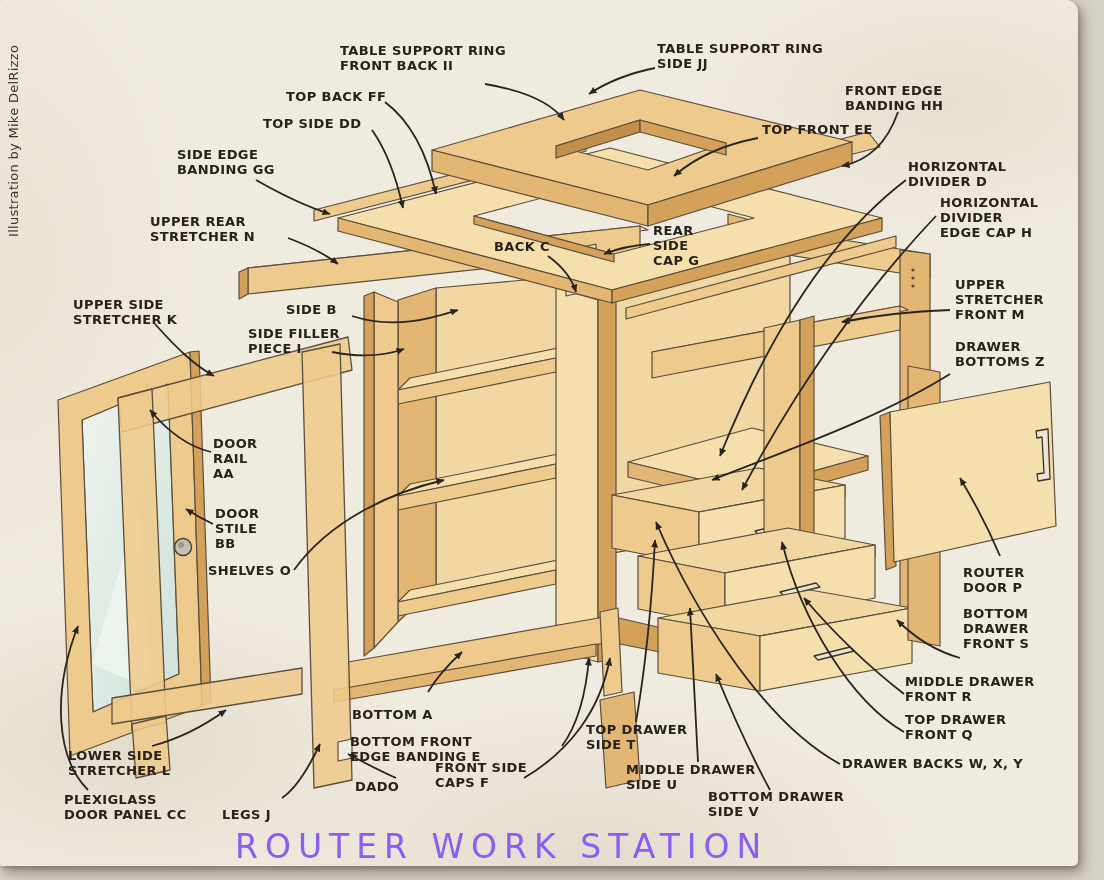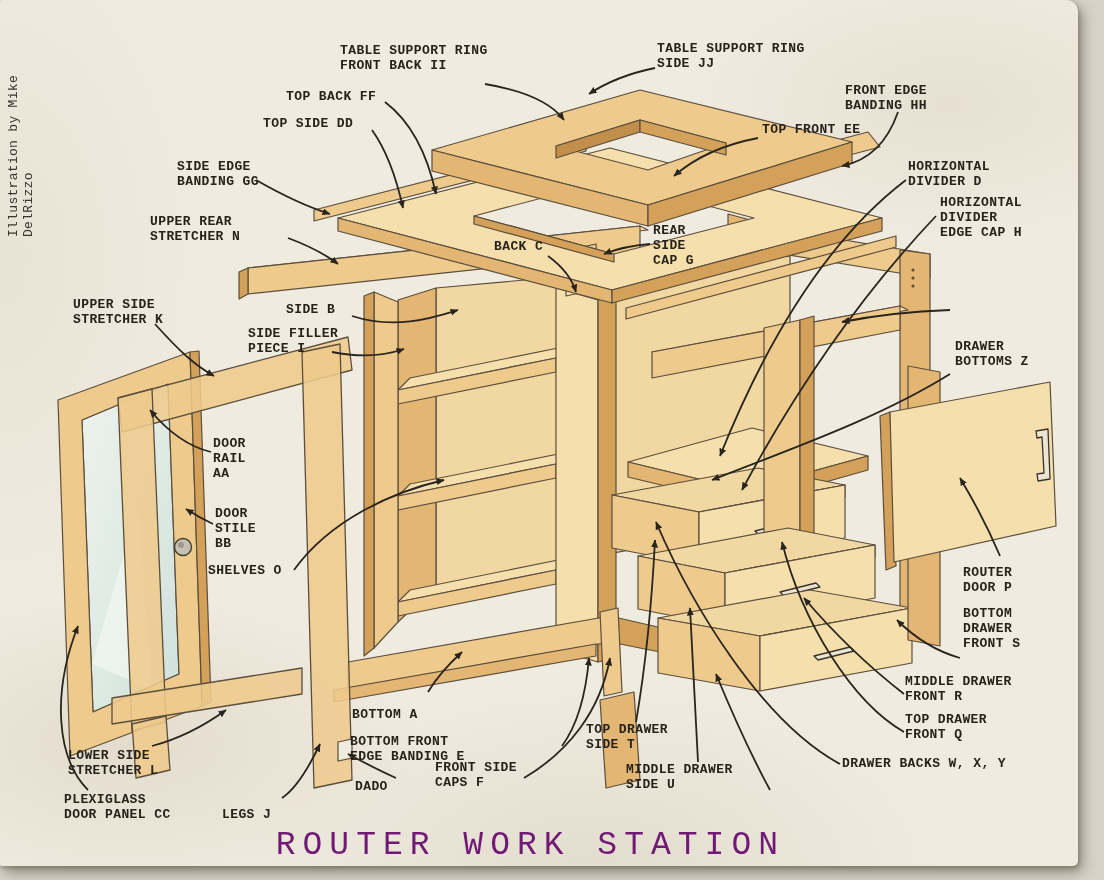--- a/index.html
+++ b/index.html
@@ -7,39 +7,38 @@
     width:1104px;height:880px;position:relative;overflow:hidden;
     background:#d8d3c7;
     font-family:"DejaVu Sans", sans-serif;
   }
   .paper{
     position:absolute;left:0;top:0;width:1078px;height:866px;
     background:#f0ebdf;
     border-radius:2px 12px 5px 2px;
     box-shadow:4px 6px 14px rgba(70,62,48,.5), 1px 2px 4px rgba(70,62,48,.35);
     overflow:hidden;
-    font-family:Liberation Mono, monospace;
   }
   .paper::before{
     content:"";position:absolute;inset:0;pointer-events:none;
     background:
       radial-gradient(ellipse 420px 220px at 12% 86%, rgba(196,186,163,.30), transparent 70%),
       radial-gradient(ellipse 380px 200px at 88% 12%, rgba(196,186,163,.22), transparent 70%),
       radial-gradient(ellipse 500px 260px at 55% 100%, rgba(180,170,148,.22), transparent 70%),
       radial-gradient(ellipse 300px 500px at 0% 30%, rgba(210,202,182,.25), transparent 70%);
   }
   svg.draw{position:absolute;left:0;top:0;}
   .lbl{
     position:absolute;white-space:pre-line;
     font-size:13px;line-height:1.14;font-weight:700;letter-spacing:.4px;
     color:#27221a;
   }
   .title{
-    position:absolute;left:235px;top:827px;width:550px;text-align:right;
-    font-size:33px;font-weight:400;letter-spacing:7px;color:#701a75;
+    position:absolute;left:235px;top:827px;width:550px;text-align:left;
+    font-size:33px;font-weight:400;letter-spacing:7px;color:#8b5cf6;
   }
   .credit{
     position:absolute;left:6px;top:12px;height:225px;
     writing-mode:vertical-rl;transform:rotate(180deg);
     font-size:13px;font-weight:500;letter-spacing:.3px;color:#39352c;
   }
   
   .wl{fill:#f5e0ad;stroke:#5c4e3d;stroke-width:1.2;stroke-linejoin:round;}
   .wf{fill:#eecb8c;stroke:#5c4e3d;stroke-width:1.2;stroke-linejoin:round;}
   .wm{fill:#e3b673;stroke:#5c4e3d;stroke-width:1.2;stroke-linejoin:round;}
@@ -240,33 +239,36 @@
 
   <div class="lbl" style="left:340px;top:44px">TABLE SUPPORT RING
 FRONT BACK II</div>
   <div class="lbl" style="left:657px;top:42px">TABLE SUPPORT RING
 SIDE JJ</div>
   <div class="lbl" style="left:286px;top:90px">TOP BACK FF</div>
   <div class="lbl" style="left:263px;top:117px">TOP SIDE DD</div>
   <div class="lbl" style="left:845px;top:84px">FRONT EDGE
 BANDING HH</div>
   <div class="lbl" style="left:762px;top:123px">TOP FRONT EE</div>
-  <div class="lbl" style="left:177px;top:160px">SIDE EDGE
+  <div class="lbl" style="left:177px;top:148px">SIDE EDGE
 BANDING GG</div>
   <div class="lbl" style="left:908px;top:160px">HORIZONTAL
 DIVIDER D</div>
   <div class="lbl" style="left:940px;top:196px">HORIZONTAL
 DIVIDER
 EDGE CAP H</div>
   <div class="lbl" style="left:150px;top:215px">UPPER REAR
 STRETCHER N</div>
   <div class="lbl" style="left:494px;top:240px">BACK C</div>
   <div class="lbl" style="left:653px;top:224px">REAR
 SIDE
 CAP G</div>
+  <div class="lbl" style="left:955px;top:278px">UPPER
+STRETCHER
+FRONT M</div>
   <div class="lbl" style="left:73px;top:298px">UPPER SIDE
 STRETCHER K</div>
   <div class="lbl" style="left:286px;top:303px">SIDE B</div>
   <div class="lbl" style="left:248px;top:327px">SIDE FILLER
 PIECE I</div>
   <div class="lbl" style="left:955px;top:340px">DRAWER
 BOTTOMS Z</div>
   <div class="lbl" style="left:213px;top:437px">DOOR
 RAIL
 AA</div>
@@ -284,20 +286,22 @@
 EDGE BANDING E</div>
   <div class="lbl" style="left:586px;top:723px">TOP DRAWER
 SIDE T</div>
   <div class="lbl" style="left:905px;top:675px">MIDDLE DRAWER
 FRONT R</div>
   <div class="lbl" style="left:905px;top:713px">TOP DRAWER
 FRONT Q</div>
   <div class="lbl" style="left:842px;top:757px">DRAWER BACKS W, X, Y</div>
   <div class="lbl" style="left:626px;top:763px">MIDDLE DRAWER
 SIDE U</div>
+  <div class="lbl" style="left:708px;top:790px">BOTTOM DRAWER
+SIDE V</div>
   <div class="lbl" style="left:68px;top:749px">LOWER SIDE
 STRETCHER L</div>
   <div class="lbl" style="left:64px;top:793px">PLEXIGLASS
 DOOR PANEL CC</div>
   <div class="lbl" style="left:222px;top:808px">LEGS J</div>
   <div class="lbl" style="left:355px;top:780px">DADO</div>
   <div class="lbl" style="left:435px;top:761px">FRONT SIDE
 CAPS F</div>
 
   <div class="title">ROUTER WORK STATION</div>

